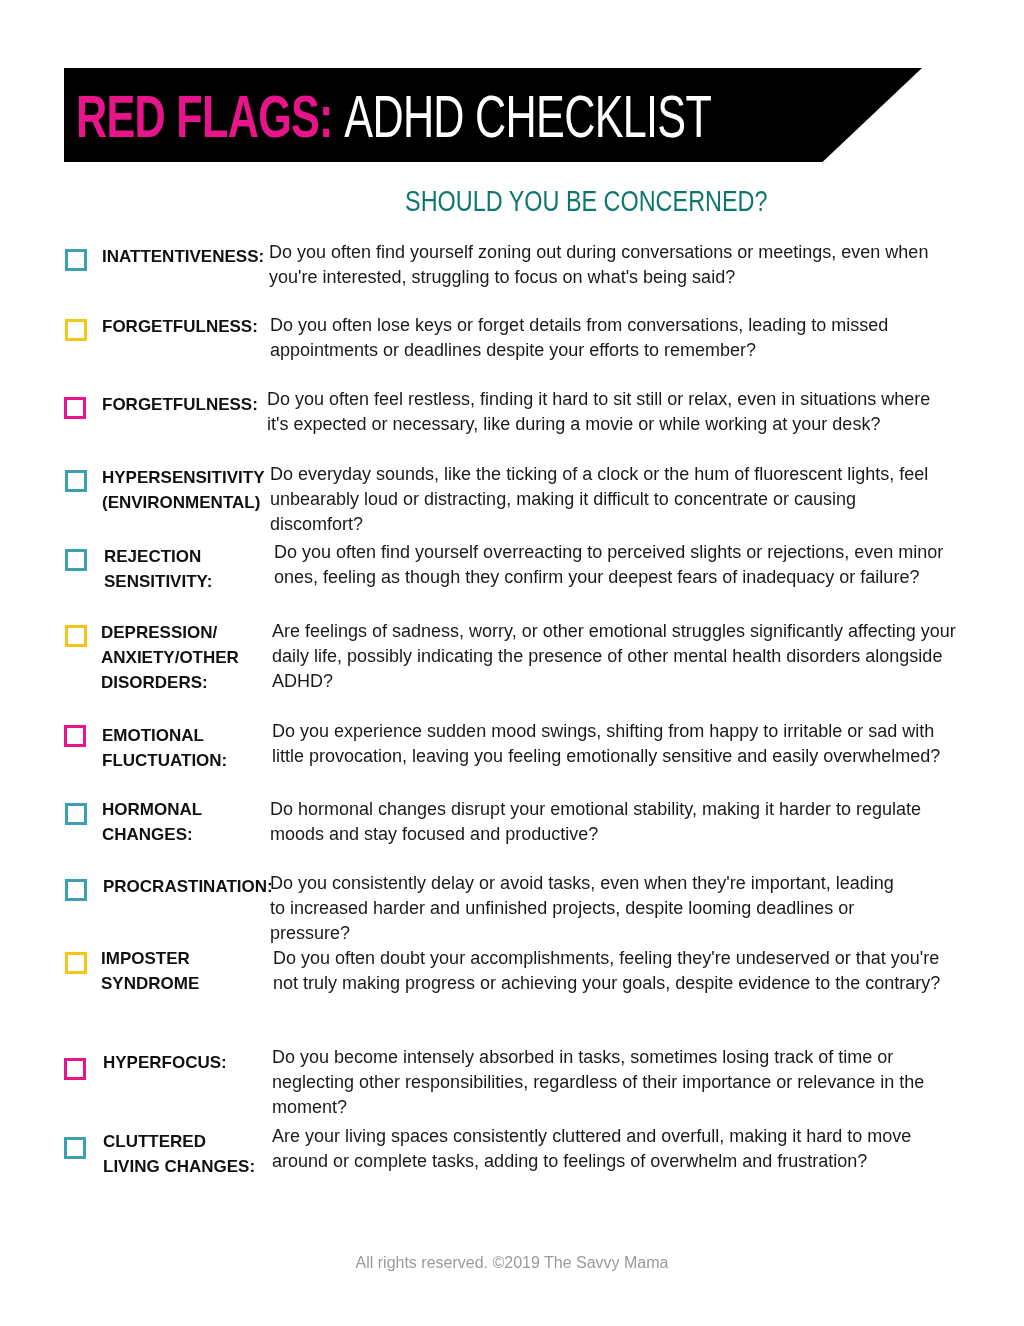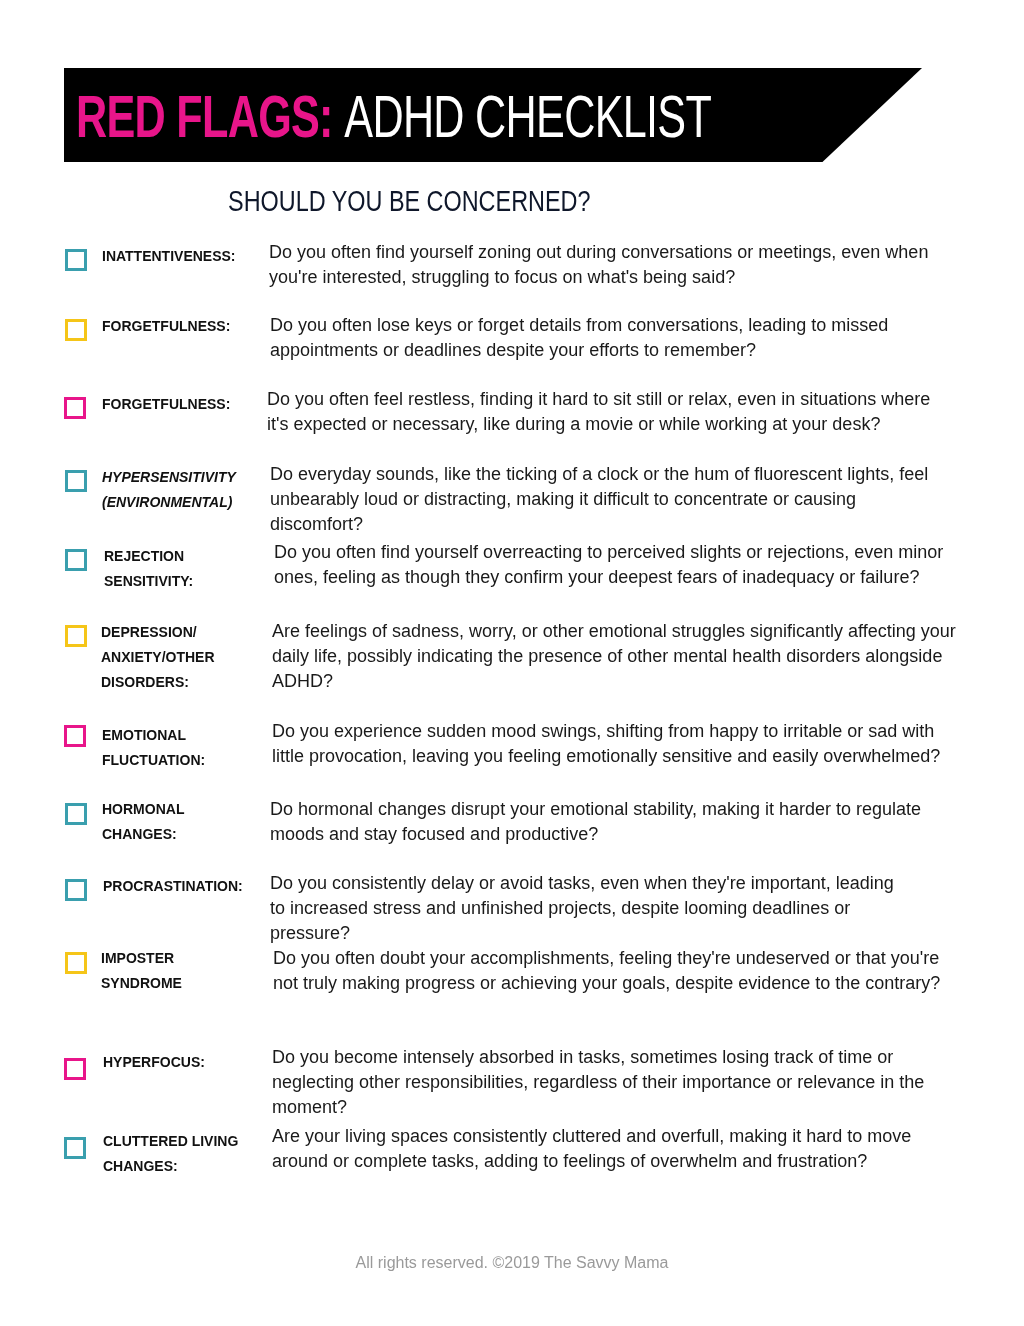--- a/index.html
+++ b/index.html
@@ -16,31 +16,31 @@
   .banner-title {
     position: absolute; left: 76px; top: 74px; height: 84px;
     display: flex; align-items: center; white-space: nowrap;
     font-family: "Liberation Sans Narrow", "Liberation Sans", sans-serif;
     font-size: 60px; letter-spacing: -1px;
     transform: scaleX(0.72); transform-origin: left center;
   }
   .banner-title .accent { color: #e8158a; font-weight: 700; margin-right: 16px; }
   .banner-title .main { color: #ffffff; font-weight: 400; }
   .subtitle {
-    position: absolute; left: 0; width: 819px; top: 184px; text-align: center;
-    font-size: 30px; color: #0f172a;
+    position: absolute; left: 0; width: 819px; top: 184px; text-align: right;
+    font-size: 30px; color: #0f766e;
   }
   .subtitle span { display: inline-block; transform: scaleX(0.78); }
   .item { position: absolute; left: 0; width: 1024px; }
   .checkbox {
     position: absolute; width: 16px; height: 16px; border: 3px solid;
     box-sizing: content-box; background: #fff;
   }
   .label {
-    position: absolute; font-weight: 700; font-size: 14px; line-height: 25px;
+    position: absolute; font-weight: 700; font-size: 17px; line-height: 25px;
     color: #111111; width: 170px;
   }
   .desc {
     position: absolute; font-size: 18px; line-height: 25px; color: #1a1a1a;
     width: 700px;
   }
   .footer {
     position: absolute; left: 0; width: 1024px; top: 1254px; text-align: center;
     font-size: 16px; color: #9a9a9a;
   }
@@ -70,21 +70,21 @@
     <div class="label" style="left:102px;top:314px;">FORGETFULNESS:</div>
     <div class="desc" style="left:270px;top:313px;width:700px;">Do you often lose keys or forget details from conversations, leading to missed appointments or deadlines despite your efforts to remember?</div>
   </div>
   <div class="item">
     <div class="checkbox" style="left: 64px; top: 397px; border-color: rgb(232, 21, 138);"></div>
     <div class="label" style="left:102px;top:392px;">FORGETFULNESS:</div>
     <div class="desc" style="left:267px;top:387px;width:670px;">Do you often feel restless, finding it hard to sit still or relax, even in situations where it's expected or necessary, like during a movie or while working at your desk?</div>
   </div>
   <div class="item">
     <div class="checkbox" style="left: 65px; top: 470px; border-color: rgb(58, 159, 174);"></div>
-    <div class="label" style="left:102px;top:465px;width:160px;font-style:italic;">HYPERSENSITIVITY (ENVIRONMENTAL)</div>
+    <div class="label" style="left:102px;top:465px;width:160px;">HYPERSENSITIVITY (ENVIRONMENTAL)</div>
     <div class="desc" style="left:270px;top:462px;width:670px;">Do everyday sounds, like the ticking of a clock or the hum of fluorescent lights, feel unbearably loud or distracting, making it difficult to concentrate or causing discomfort?</div>
   </div>
   <div class="item">
     <div class="checkbox" style="left: 65px; top: 549px; border-color: rgb(58, 159, 174);"></div>
     <div class="label" style="left:104px;top:544px;width:120px;">REJECTION SENSITIVITY:</div>
     <div class="desc" style="left:274px;top:540px;width:690px;">Do you often find yourself overreacting to perceived slights or rejections, even minor ones, feeling as though they confirm your deepest fears of inadequacy or failure?</div>
   </div>
   <div class="item">
     <div class="checkbox" style="left: 65px; top: 625px; border-color: rgb(245, 197, 24);"></div>
     <div class="label" style="left:101px;top:620px;width:140px;">DEPRESSION/ ANXIETY/OTHER DISORDERS:</div>
@@ -96,21 +96,21 @@
     <div class="desc" style="left:272px;top:719px;width:680px;">Do you experience sudden mood swings, shifting from happy to irritable or sad with little provocation, leaving you feeling emotionally sensitive and easily overwhelmed?</div>
   </div>
   <div class="item">
     <div class="checkbox" style="left: 65px; top: 803px; border-color: rgb(58, 159, 174);"></div>
     <div class="label" style="left:102px;top:797px;width:110px;">HORMONAL CHANGES:</div>
     <div class="desc" style="left:270px;top:797px;width:690px;">Do hormonal changes disrupt your emotional stability, making it harder to regulate moods and stay focused and productive?</div>
   </div>
   <div class="item">
     <div class="checkbox" style="left: 65px; top: 879px; border-color: rgb(58, 159, 174);"></div>
     <div class="label" style="left:103px;top:874px;width:165px;">PROCRASTINATION:</div>
-    <div class="desc" style="left:270px;top:871px;width:630px;">Do you consistently delay or avoid tasks, even when they're important, leading to increased stress and unfinished projects, despite looming deadlines or pressure?</div>
+    <div class="desc" style="left:270px;top:871px;width:630px;">Do you consistently delay or avoid tasks, even when they're important, leading to increased harder and unfinished projects, despite looming deadlines or pressure?</div>
   </div>
   <div class="item">
     <div class="checkbox" style="left: 65px; top: 952px; border-color: rgb(245, 197, 24);"></div>
     <div class="label" style="left:101px;top:946px;width:110px;">IMPOSTER SYNDROME</div>
     <div class="desc" style="left:273px;top:946px;width:680px;">Do you often doubt your accomplishments, feeling they're undeserved or that you're not truly making progress or achieving your goals, despite evidence to the contrary?</div>
   </div>
   <div class="item">
     <div class="checkbox" style="left: 64px; top: 1058px; border-color: rgb(232, 21, 138);"></div>
     <div class="label" style="left:103px;top:1050px;">HYPERFOCUS:</div>
     <div class="desc" style="left:272px;top:1045px;width:695px;">Do you become intensely absorbed in tasks, sometimes losing track of time or neglecting other responsibilities, regardless of their importance or relevance in the moment?</div>

